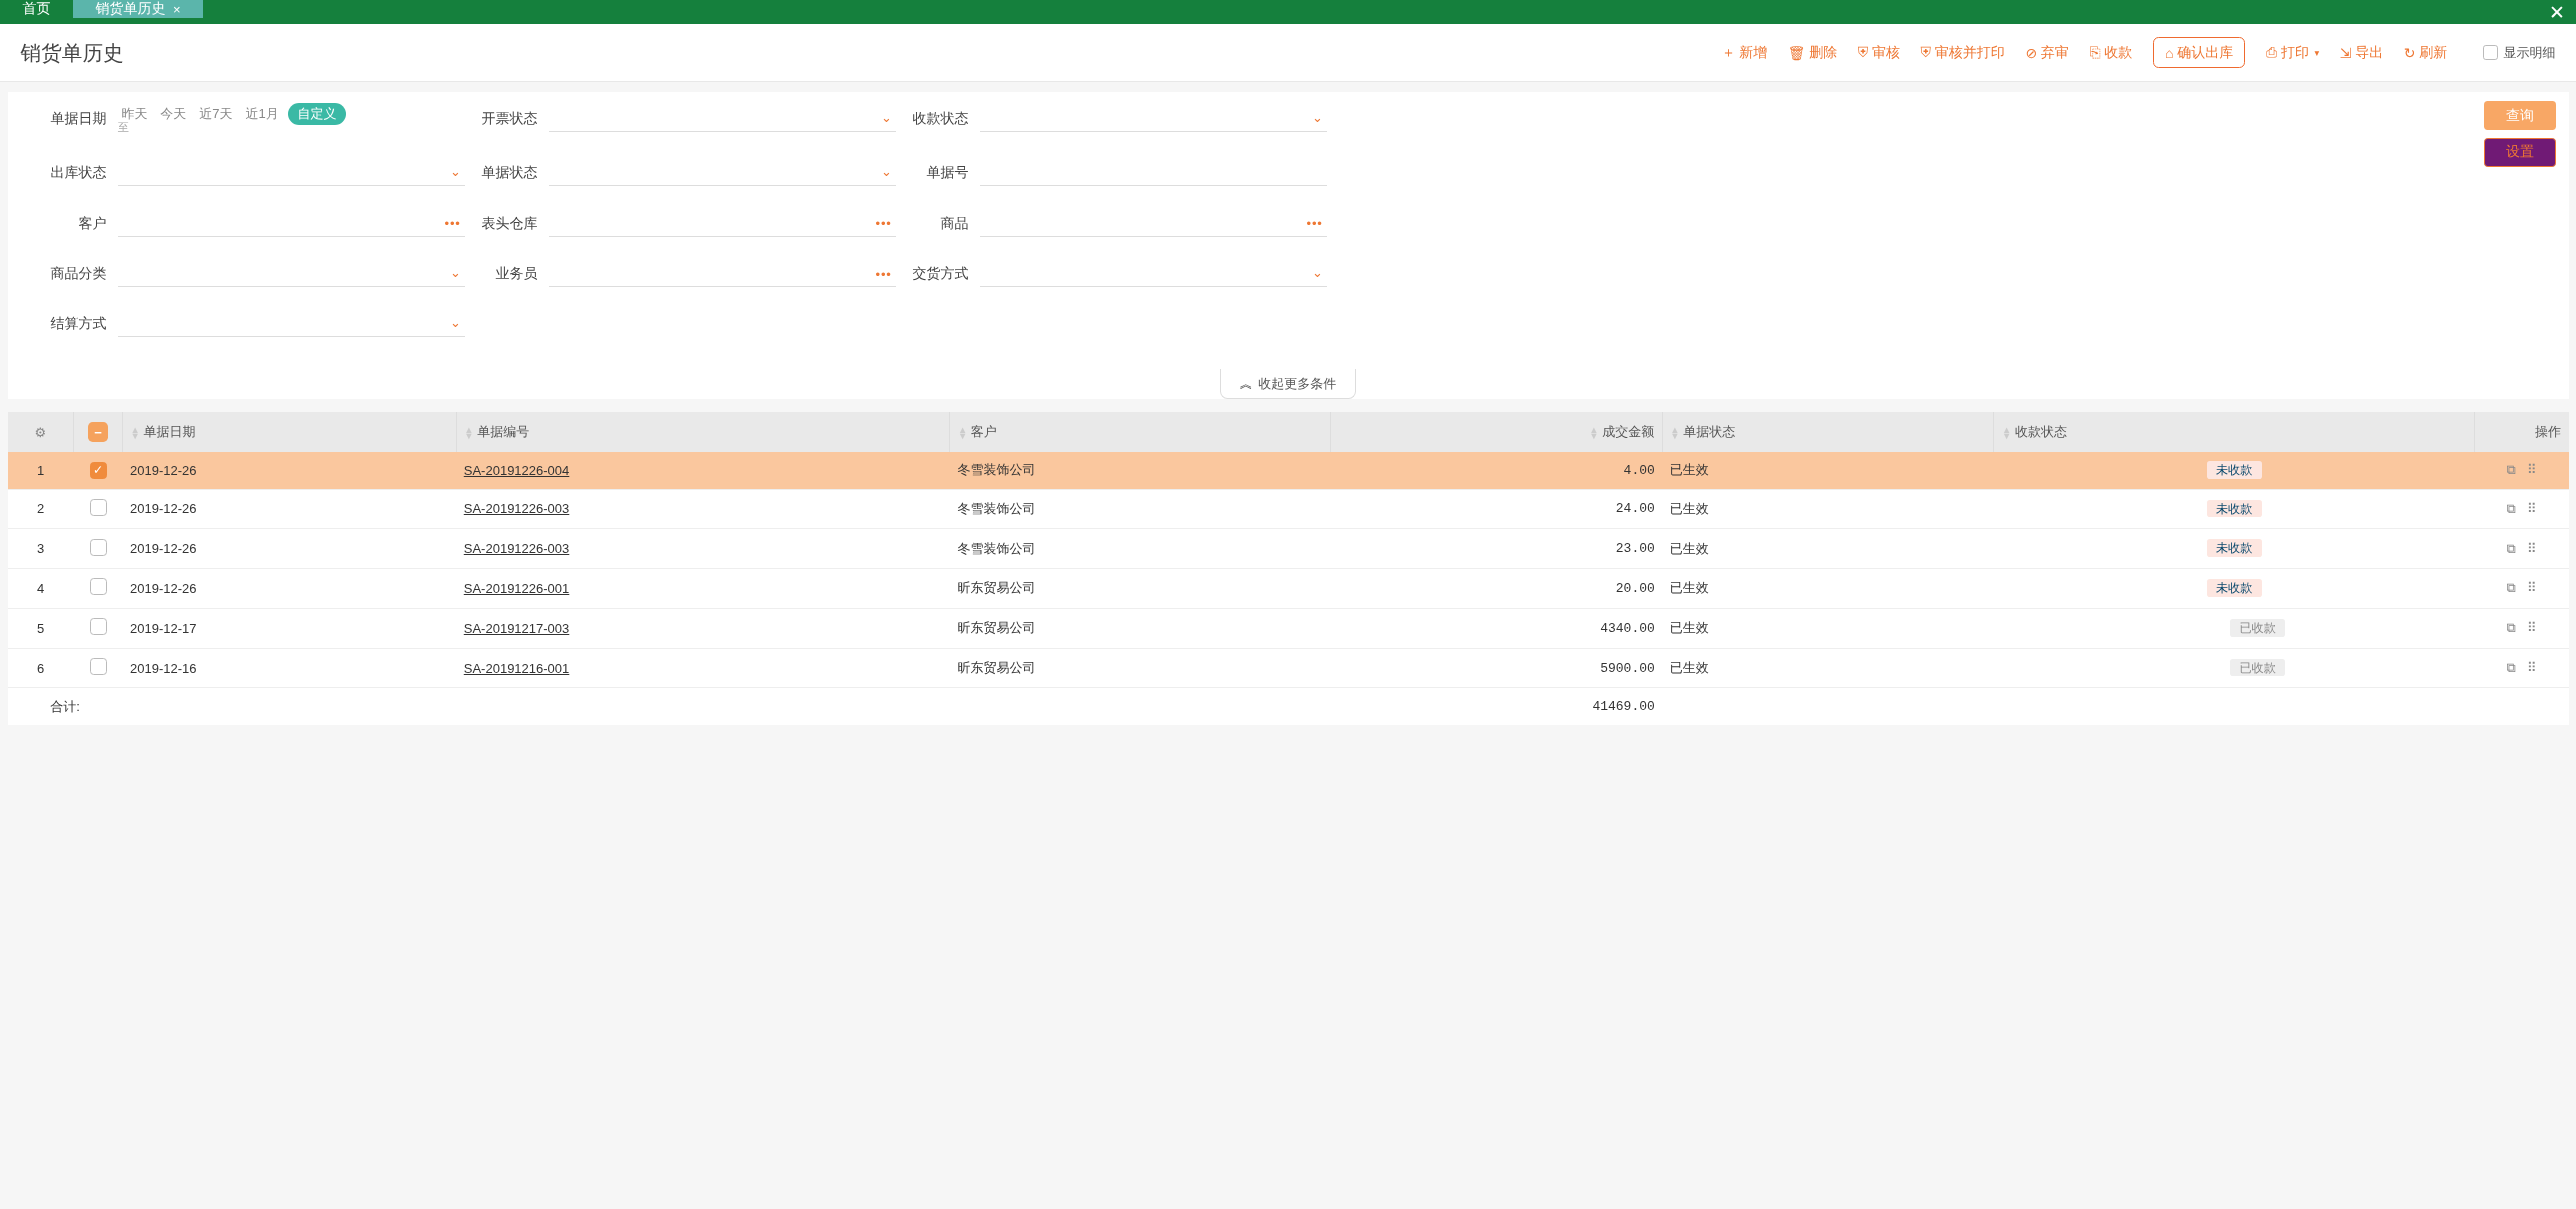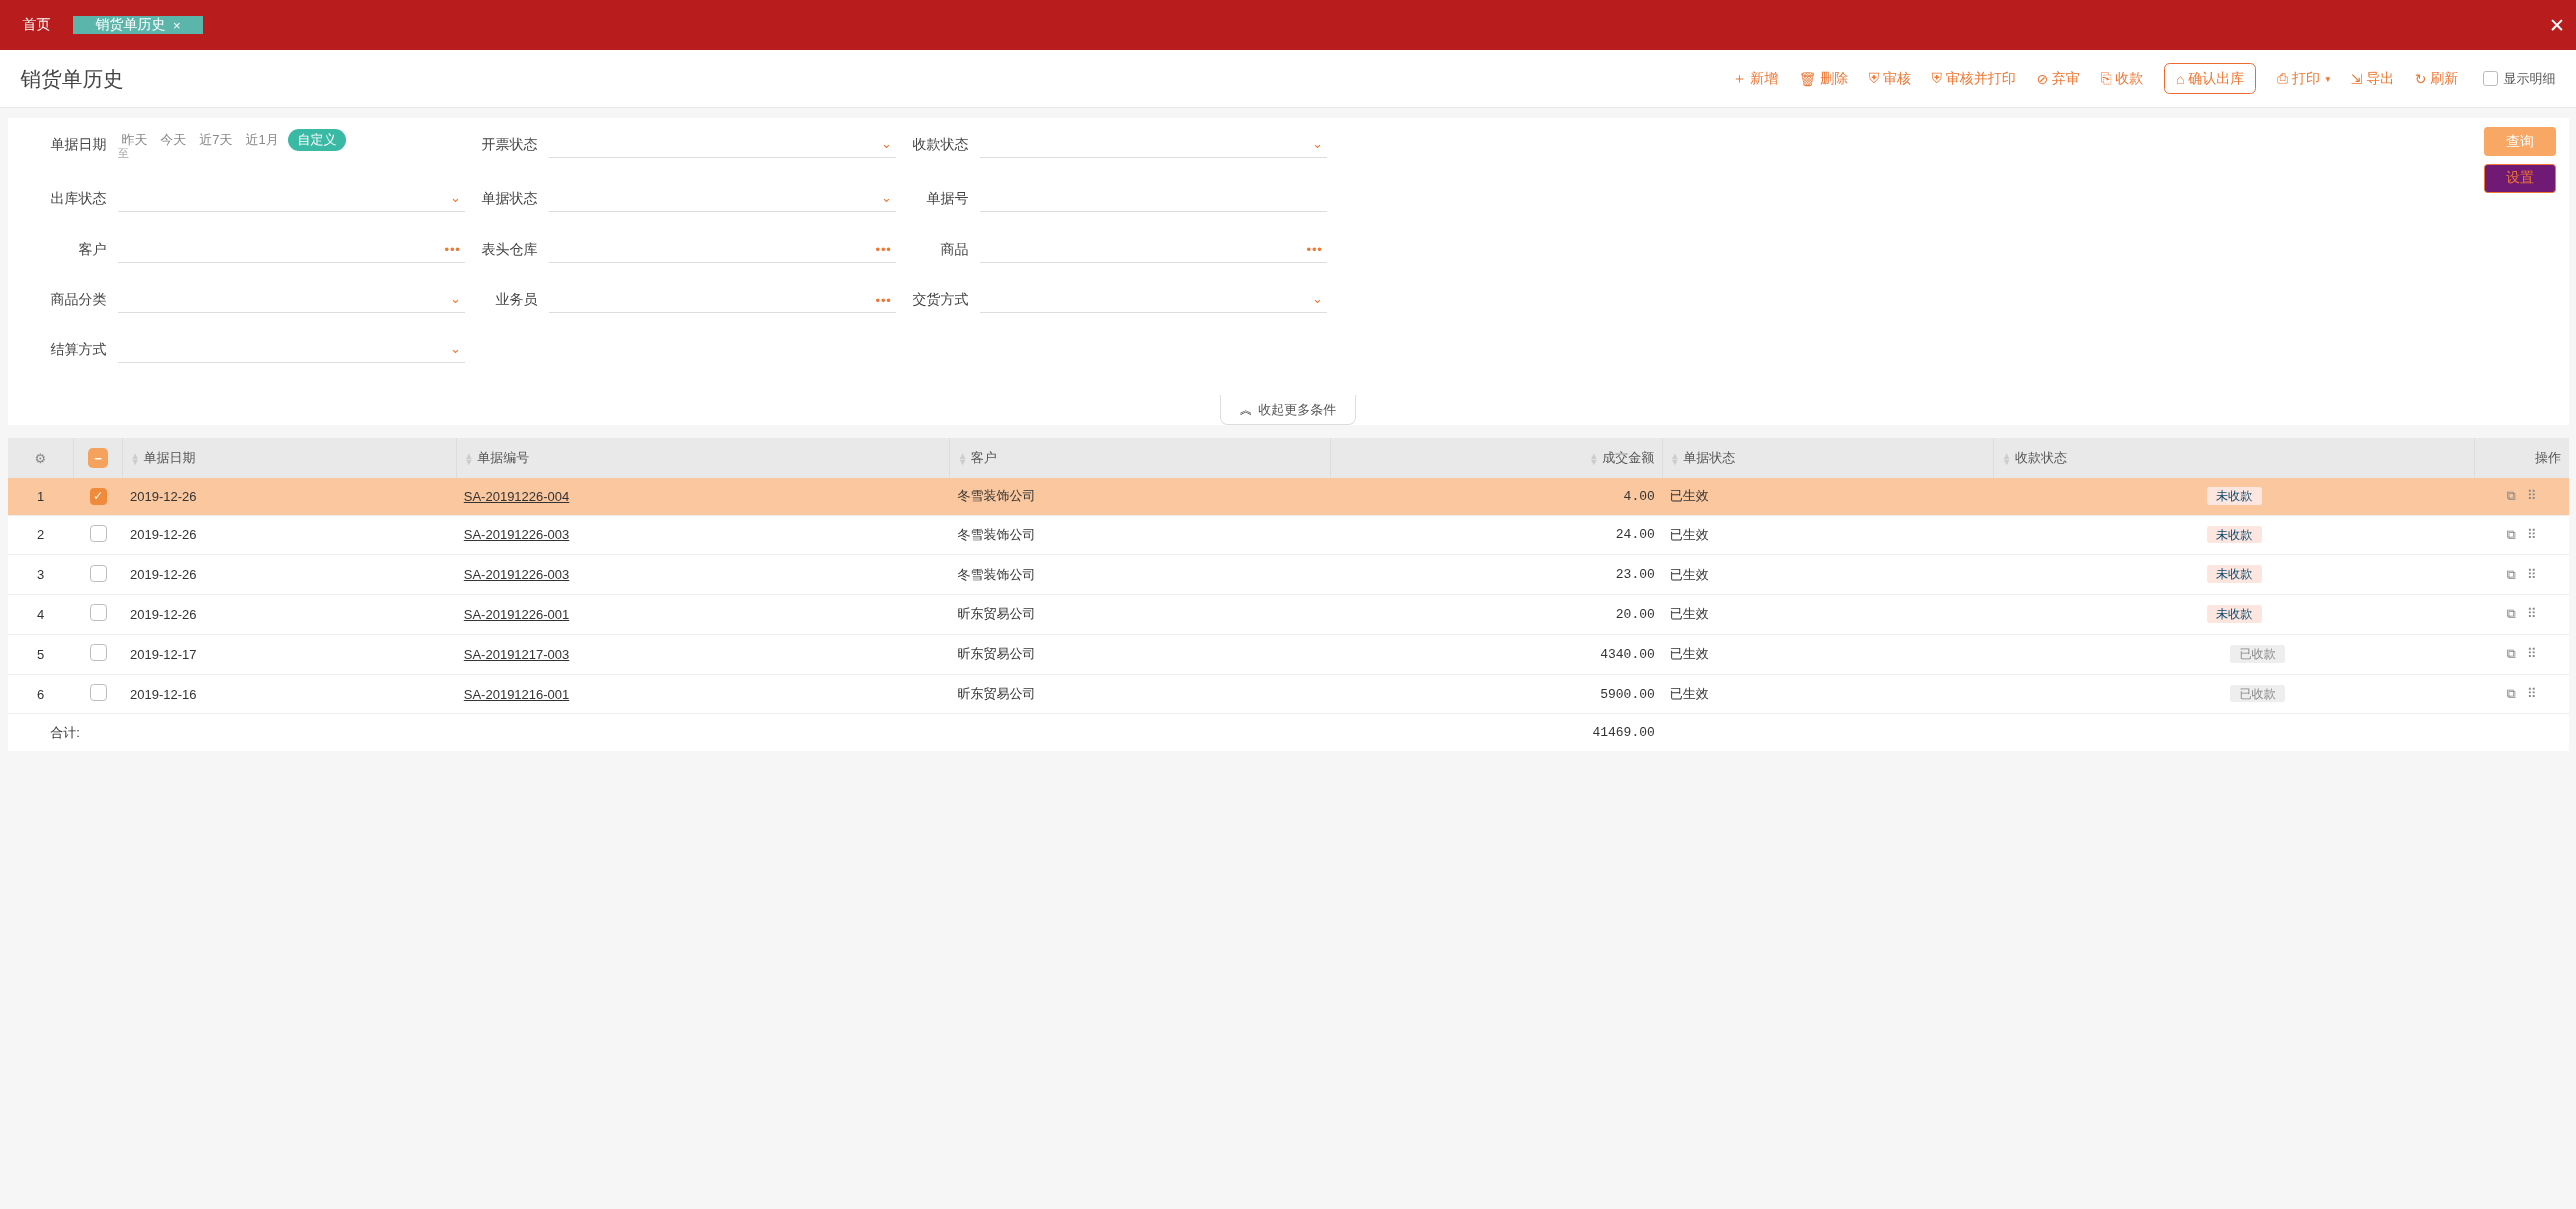--- a/index.html
+++ b/index.html
@@ -1,28 +1,28 @@
 <!DOCTYPE html>
 <html style="font-size:15px"><head>
   <meta charset="utf-8">
   <style>
     * { box-sizing: border-box; margin: 0; padding: 0; }
     body { font-family: "Microsoft YaHei", "PingFang SC", sans-serif; font-size: 13px; color: #333; background: #f6f6f6; }
-    .tab-bar { background: #b91c1c; display: flex; align-items: center; height: 50px; position: relative; }
+    .tab-bar { background: #15803d; display: flex; align-items: flex-start; height: 24px; position: relative; }
     .tab { padding: 0 22.5px; display: flex; align-items: center; color: #fff; cursor: pointer; font-size: 14px; }
     .tab.active { background: #5bb5ab; }
     .tab-close { margin-left: 7.5px; font-size: 13px; cursor: pointer; }
     .tab-bar .close-x { position: absolute; right: 11.2px; top: 0; bottom: 0; display: flex; align-items: center; color: #fff; font-size: 19px; cursor: pointer; }
     .header { background: #fff; display: flex; align-items: center; padding: 13px 20.6px; border-bottom: 0.9px solid #e8e8e8; }
     .page-title { font-size: 20.6px; color: #444; font-weight: 400; margin-right: auto; }
     .toolbar { display: flex; align-items: center; gap: 20.6px; }
     .t-btn { display: flex; align-items: center; gap: 3.7px; color: #ee7733; cursor: pointer; font-size: 14px; }
     .t-btn.with-border { border: 1.9px solid #ef6a2f; border-radius: 5.6px; padding: 5.6px 11.2px; }
     .t-btn .caret { font-size: 9.4px; margin-left: 1.9px; }
-    .show-detail { display: flex; align-items: center; gap: 5.6px; margin-left: 4px; color: #555; }
+    .show-detail { display: flex; align-items: center; gap: 5.6px; margin-left: 15px; color: #555; }
     .chk { width: 15px; height: 15px; border: 0.9px solid #bbb; border-radius: 2.8px; display: inline-block; background: #fff; }
     .filter-panel { background: #fff; margin: 9.4px 7.5px 0 7.5px; padding: 11.2px 26px 7.5px 26px; position: relative; }
     .filter-row { display: flex; align-items: center; margin-bottom: 24.4px; }
     .filter-group { display: flex; align-items: center; width: 431px; }
     .filter-label { width: 73px; text-align: right; color: #444; font-size: 14px; margin-right: 11.2px; white-space: nowrap; }
     .filter-field { flex: 1; border-bottom: 0.9px solid #ddd; height: 26px; position: relative; }
     .f-caret { position: absolute; right: 3.7px; top: 3.7px; color: #ee7733; font-size: 13px; }
     .f-more { position: absolute; right: 3.7px; top: 5.6px; color: #ee7733; font-size: 13px; letter-spacing: 0.9px; }
     .pill { padding: 1.9px 3.7px; color: #888; font-size: 13px; cursor: pointer; }
     .pill-active { background: #3ab9a5; color: #fff; border-radius: 11.2px; padding: 1.9px 9.4px; font-size: 13px; cursor: pointer; }

